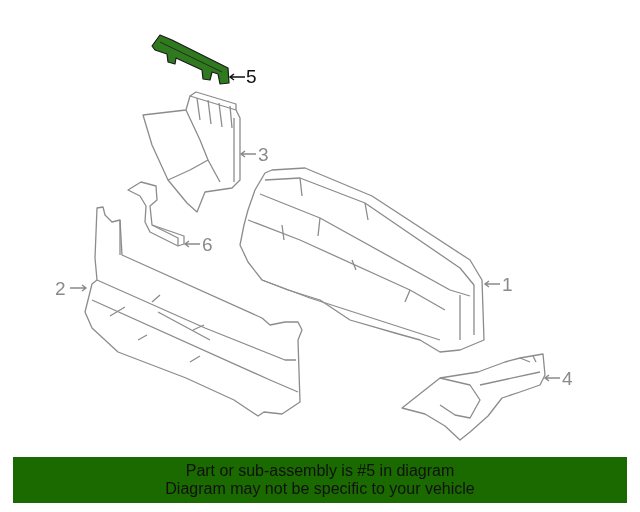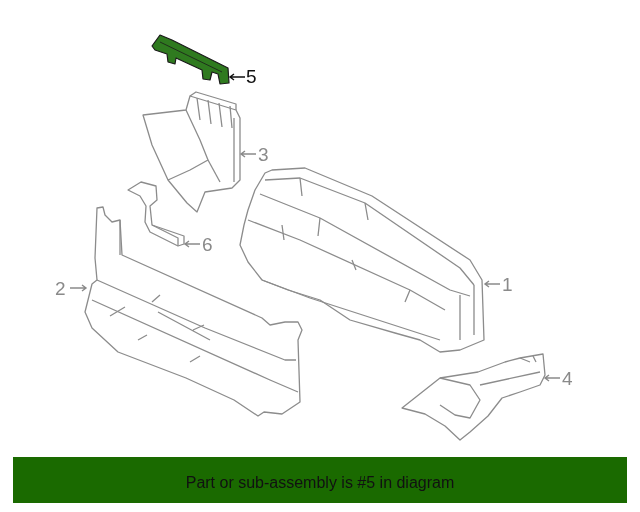--- a/index.html
+++ b/index.html
@@ -1,20 +1,20 @@
 <!DOCTYPE html>
 <html><head>
 <meta charset="utf-8">
 <style>
   html, body { margin:0; padding:0; background:#ffffff; }
   body { width:640px; height:512px; position:relative; overflow:hidden; font-family:"Liberation Sans", sans-serif; }
   #diagram { position:absolute; left:0; top:0; width:640px; height:455px; }
   .callout { position:absolute; font-family:"Liberation Sans", sans-serif; font-size:19px; color:#8a8a8a; line-height:1; }
   .callout.highlight { color:#111111; }
-  #banner { position:absolute; left:13px; top:457px; width:614px; height:46px; background:#1a6a00; color:#111; text-align:center; font-size:16px; line-height:18px; padding-top:17px; box-sizing:border-box; }
+  #banner { position:absolute; left:13px; top:457px; width:614px; height:46px; background:#1a6a00; color:#111; text-align:center; font-size:16px; line-height:18px; padding-top:5px; box-sizing:border-box; }
   #banner div { margin:0; }
 </style>
 </head>
 <body>
 
 <svg id="diagram" viewBox="0 0 640 455" xmlns="http://www.w3.org/2000/svg">
   <g fill="none" stroke="#8c8c8c" stroke-width="1.3" stroke-linejoin="round">
 
     <g>
       <path d="M143,115 L186,110 L190,96 L236,110 L240,118 L240,180 L232,188 L205,192 L197,212 L187,203 L168,180 L152,145 Z" fill="#fff"></path>
@@ -74,13 +74,14 @@
 
 <span class="callout highlight" style="left:246px;top:67px;">5</span>
 <span class="callout" style="left:258px;top:145px;">3</span>
 <span class="callout" style="left:202px;top:235px;">6</span>
 <span class="callout" style="left:55px;top:279px;">2</span>
 <span class="callout" style="left:502px;top:275px;">1</span>
 <span class="callout" style="left:562px;top:369px;">4</span>
 
 <div id="banner">
   <div>Part or sub-assembly is #5 in diagram</div>
+  <div>Diagram may not be specific to your vehicle</div>
 </div>
 
 </body></html>

